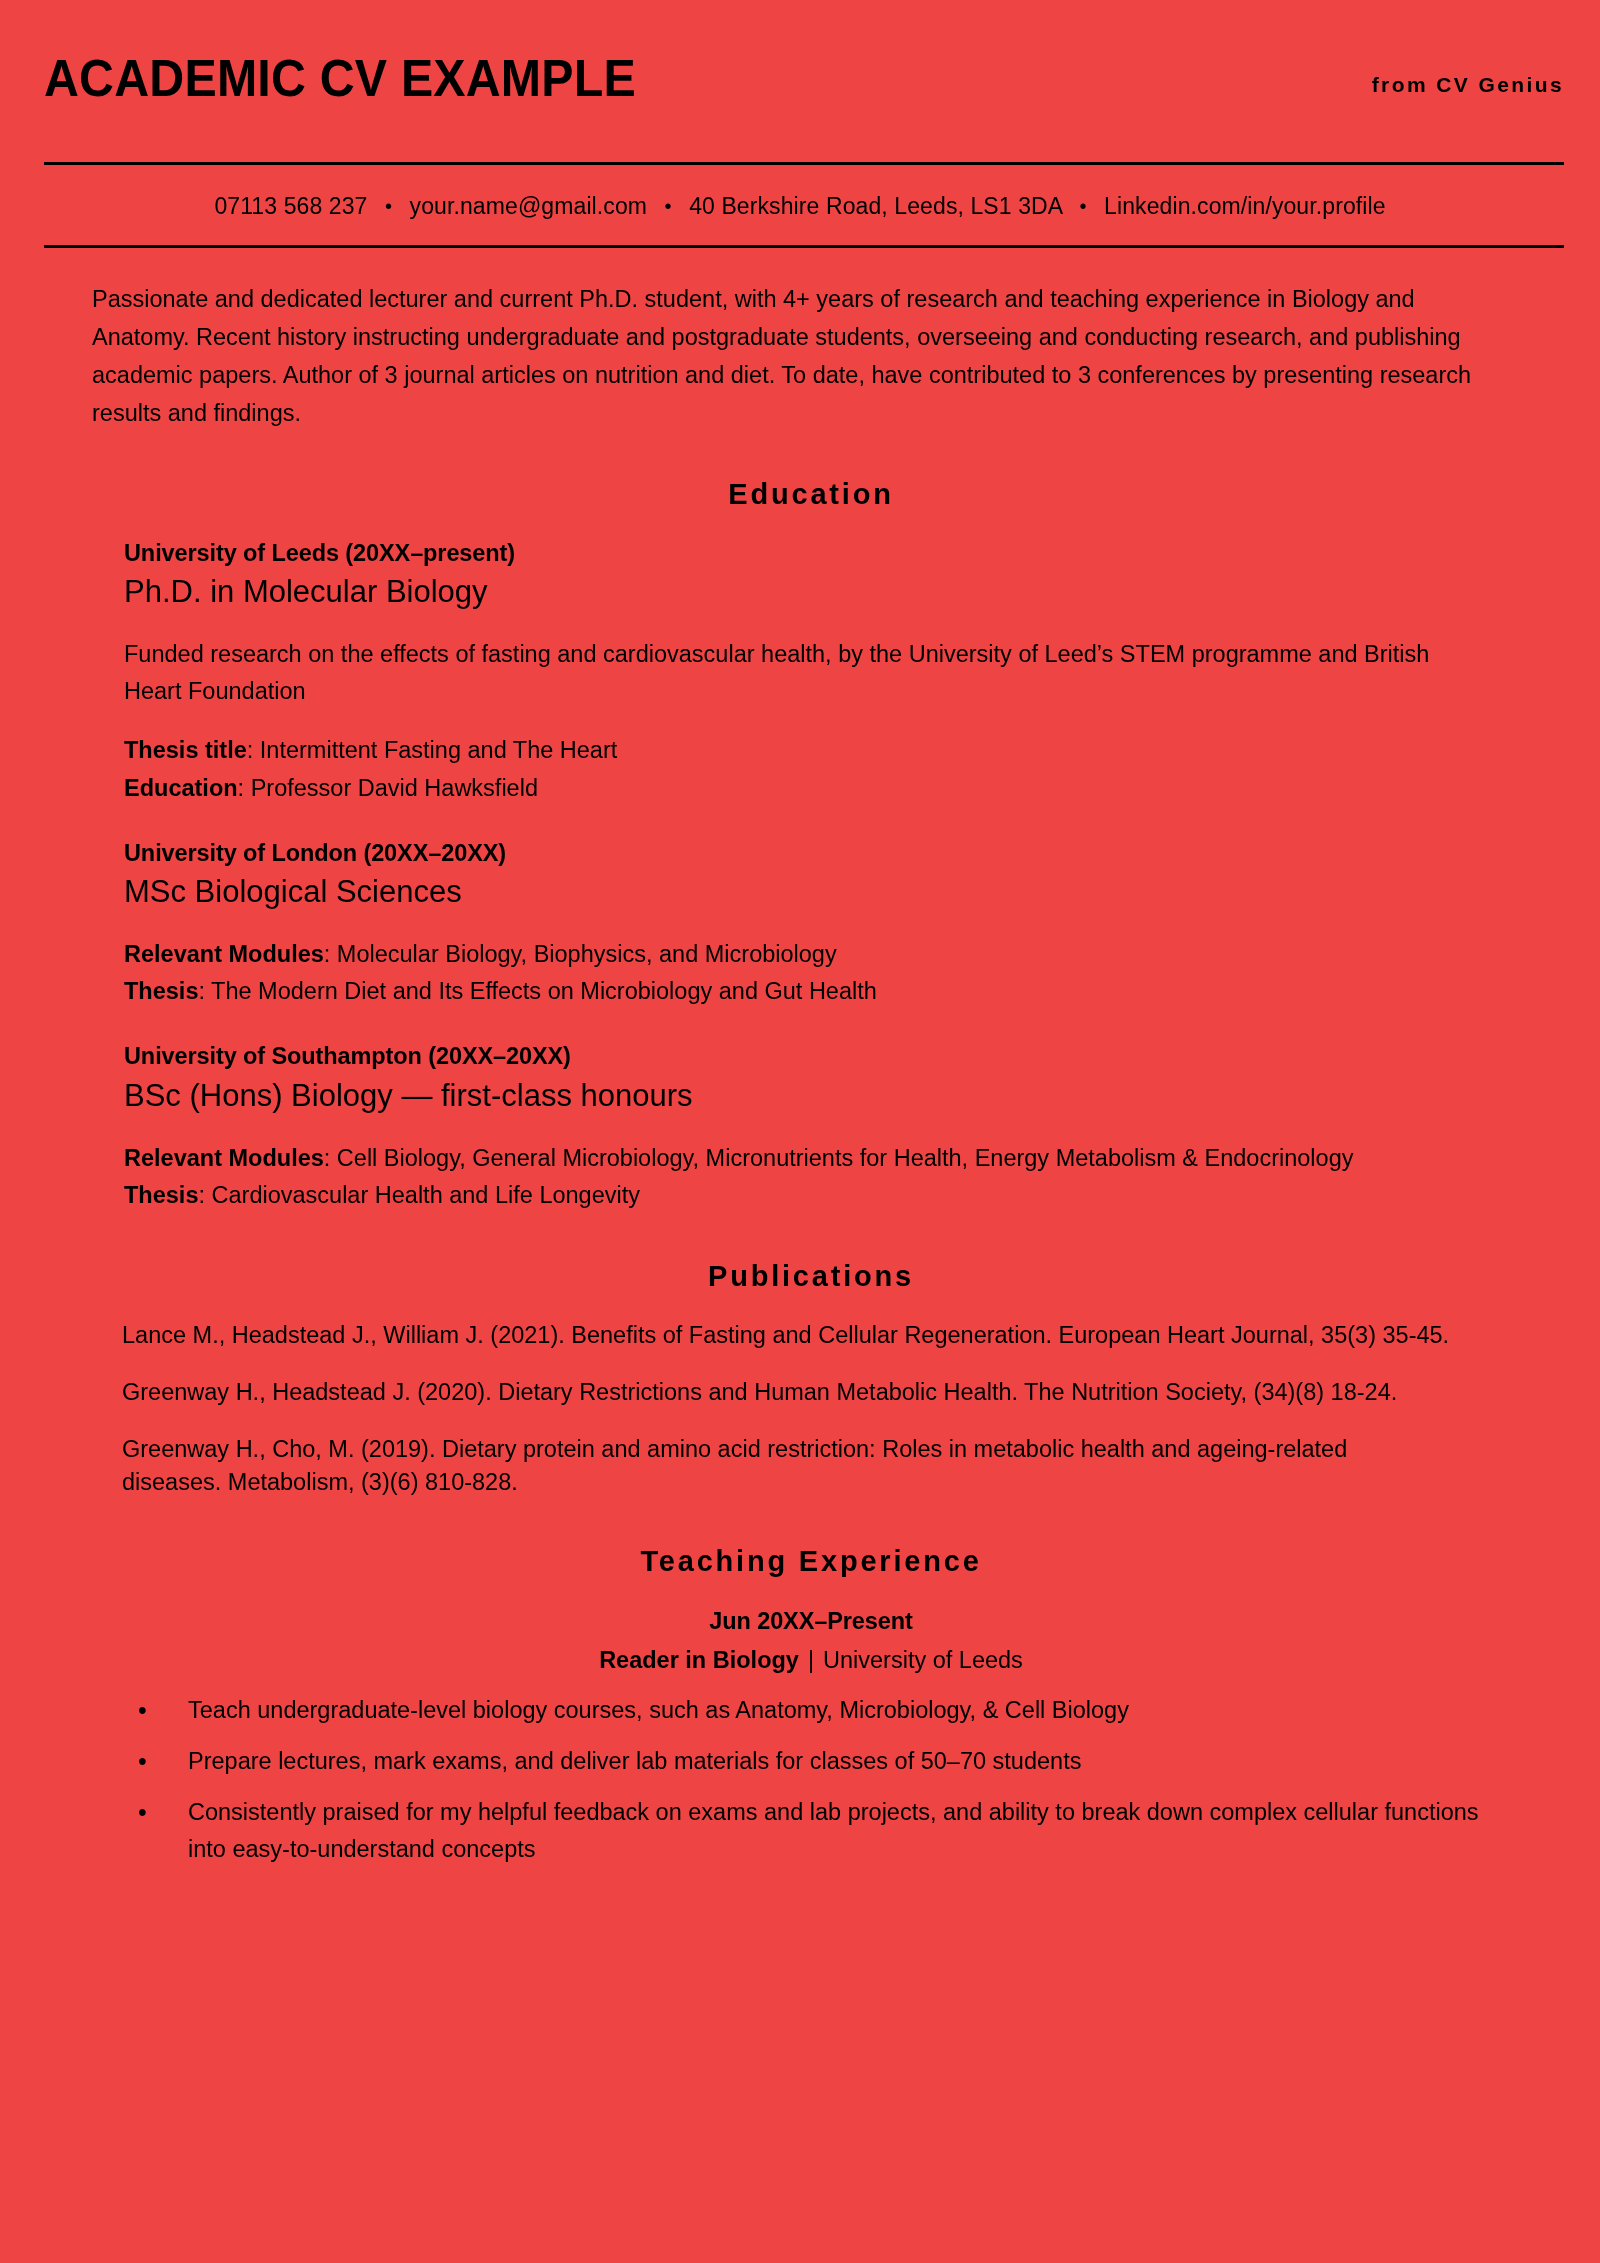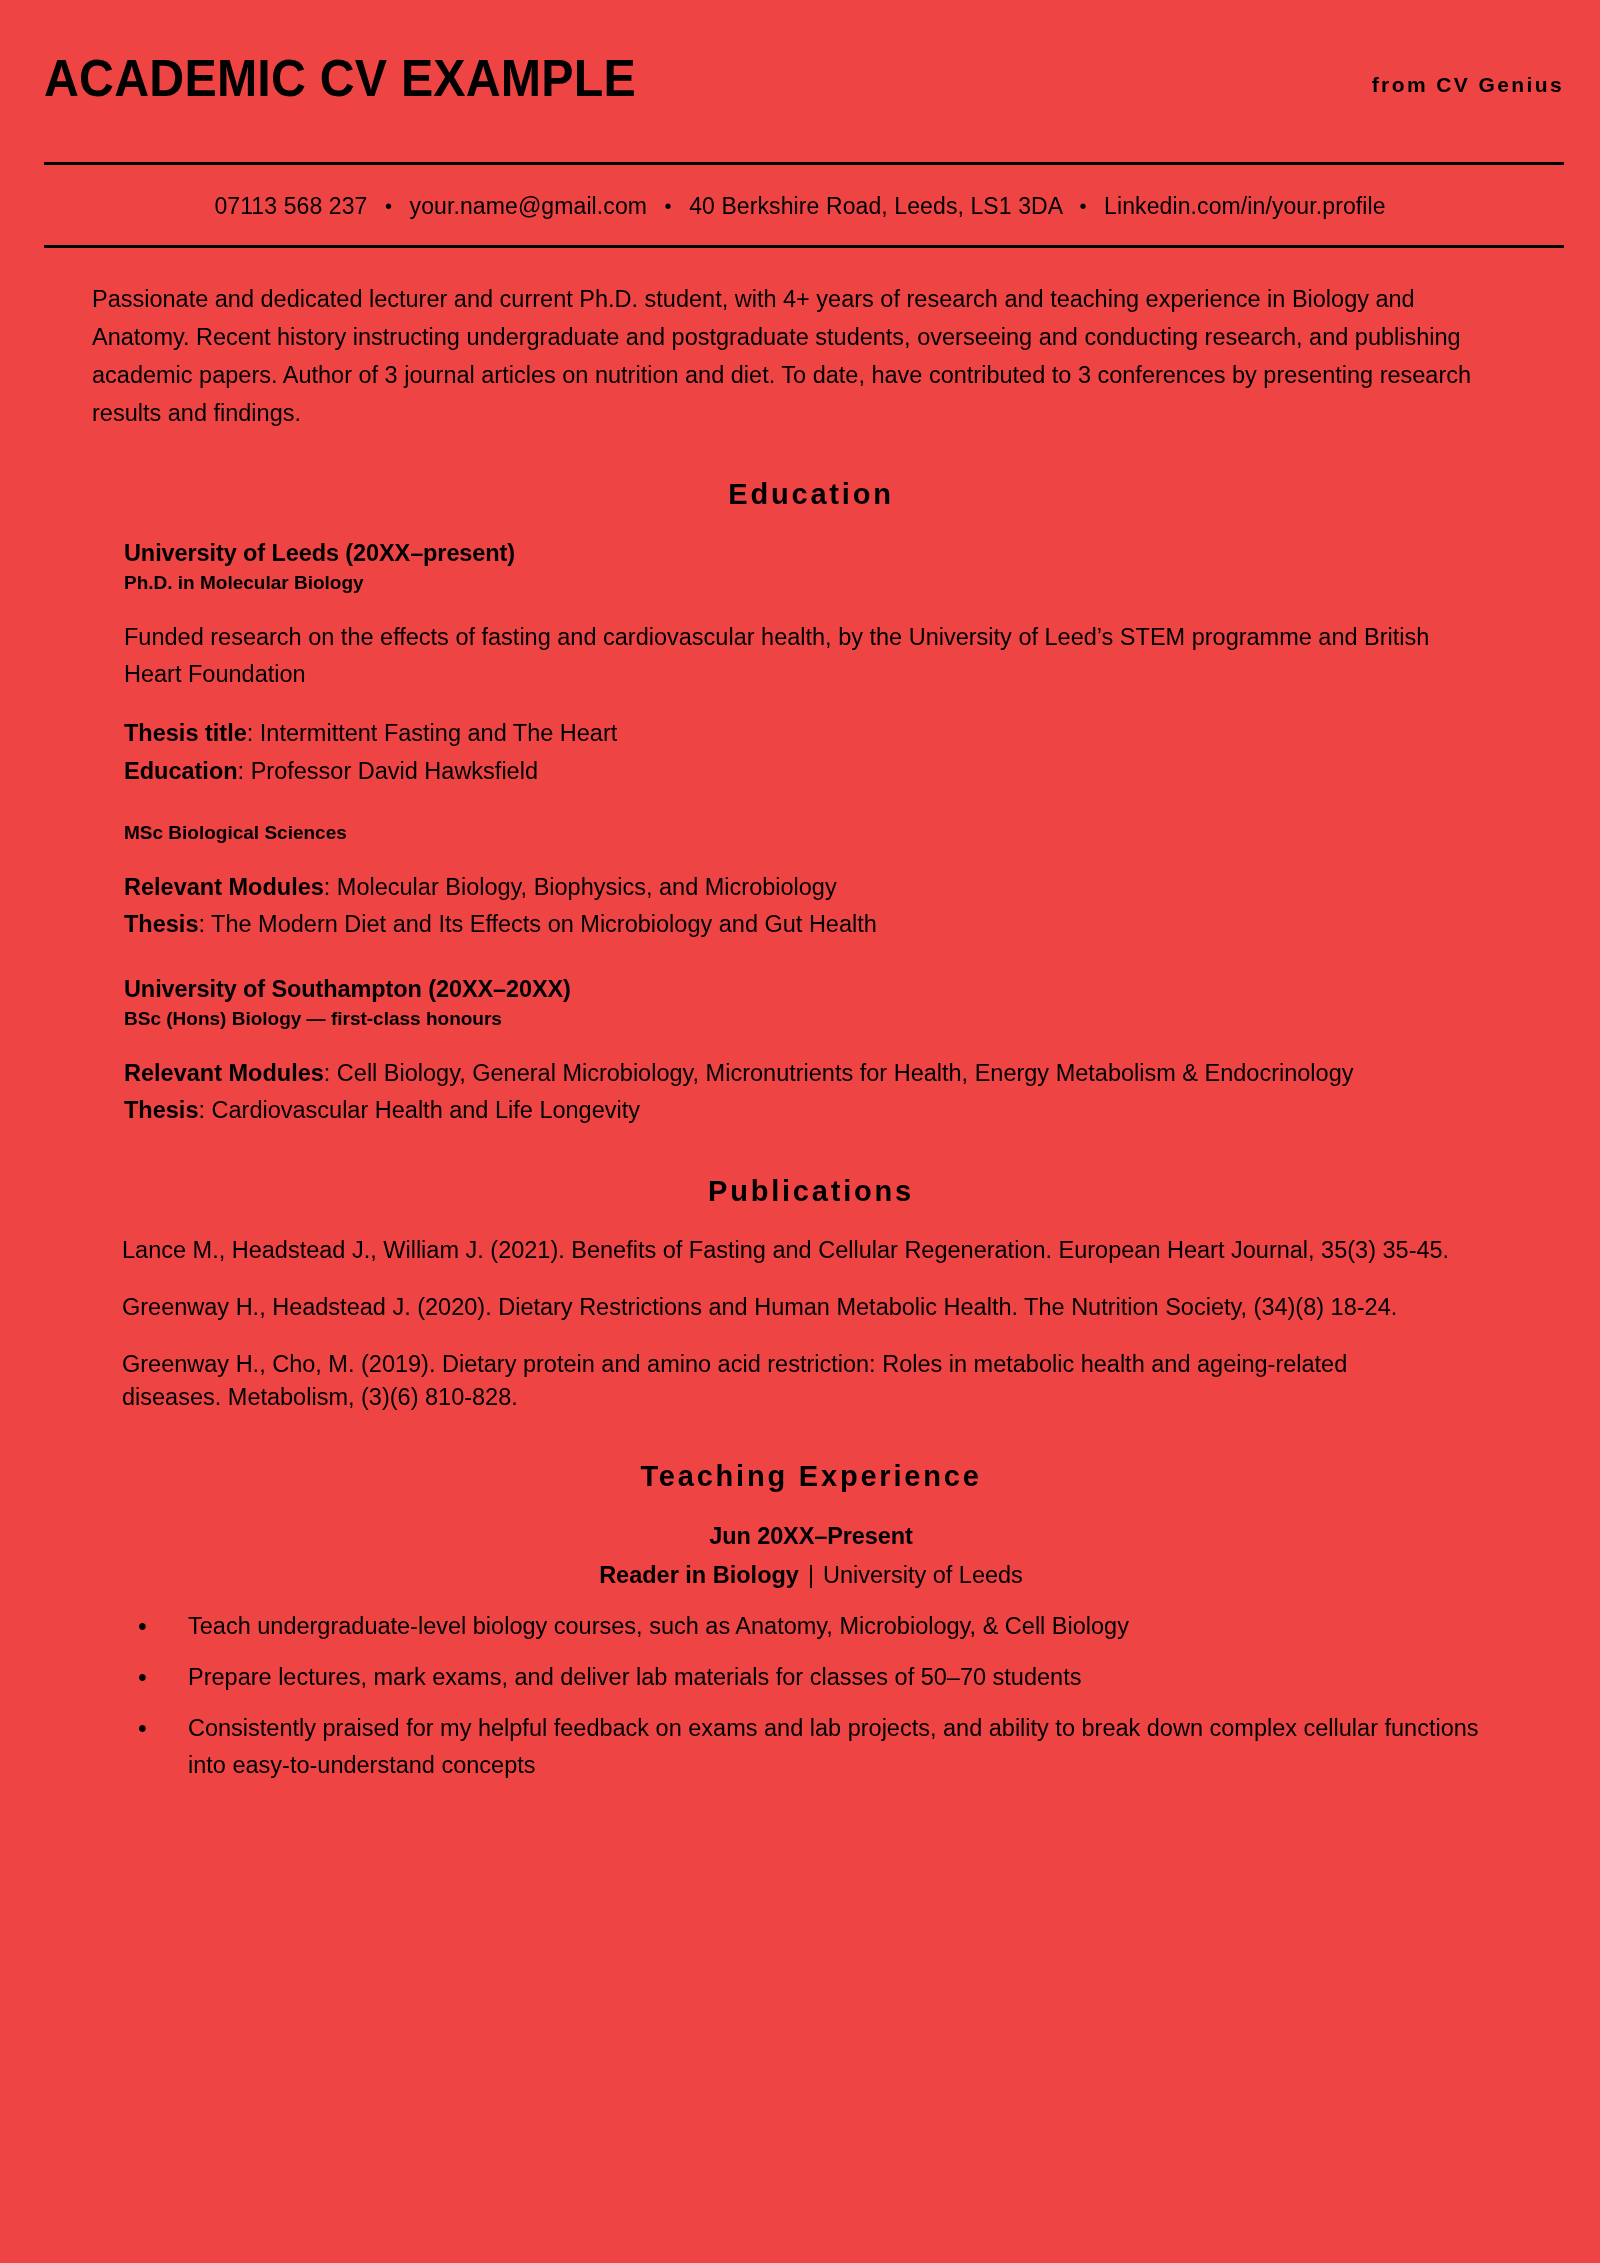--- a/index.html
+++ b/index.html
@@ -99,22 +99,22 @@
   .entry { margin-bottom: 0; }
 
   .entry-title {
     font-size: 23.5px;
     font-weight: 700;
     line-height: 1.42;
     letter-spacing: -0.1px;
   }
 
   .entry-sub {
-    font-size: 19px;
-    font-weight: 700;
+    font-size: 31px;
+    font-weight: 400;
     line-height: 1.42;
   }
 
   .entry-detail {
     font-size: 23.5px;
     font-weight: 400;
     line-height: 1.58;
     margin-top: 22px;
     max-width: 1320px;
   }
@@ -213,20 +213,21 @@
           <span class="label-bold">Thesis title</span><span>: Intermittent Fasting and The Heart</span>
         </div>
         <div class="entry-detail tight">
           <span class="label-bold">Education</span><span>: Professor David Hawksfield</span>
         </div>
       </div>
 
       <div class="gap-30"></div>
 
       <div class="entry">
+        <div class="entry-title">University of London (20XX–20XX)</div>
         <div class="entry-sub">MSc Biological Sciences</div>
         <div class="entry-detail">
           <span class="label-bold">Relevant Modules</span><span>: Molecular Biology, Biophysics, and Microbiology</span>
         </div>
         <div class="entry-detail tight">
           <span class="label-bold">Thesis</span><span>: The Modern Diet and Its Effects on Microbiology and Gut Health</span>
         </div>
       </div>
 
       <div class="gap-30"></div>

